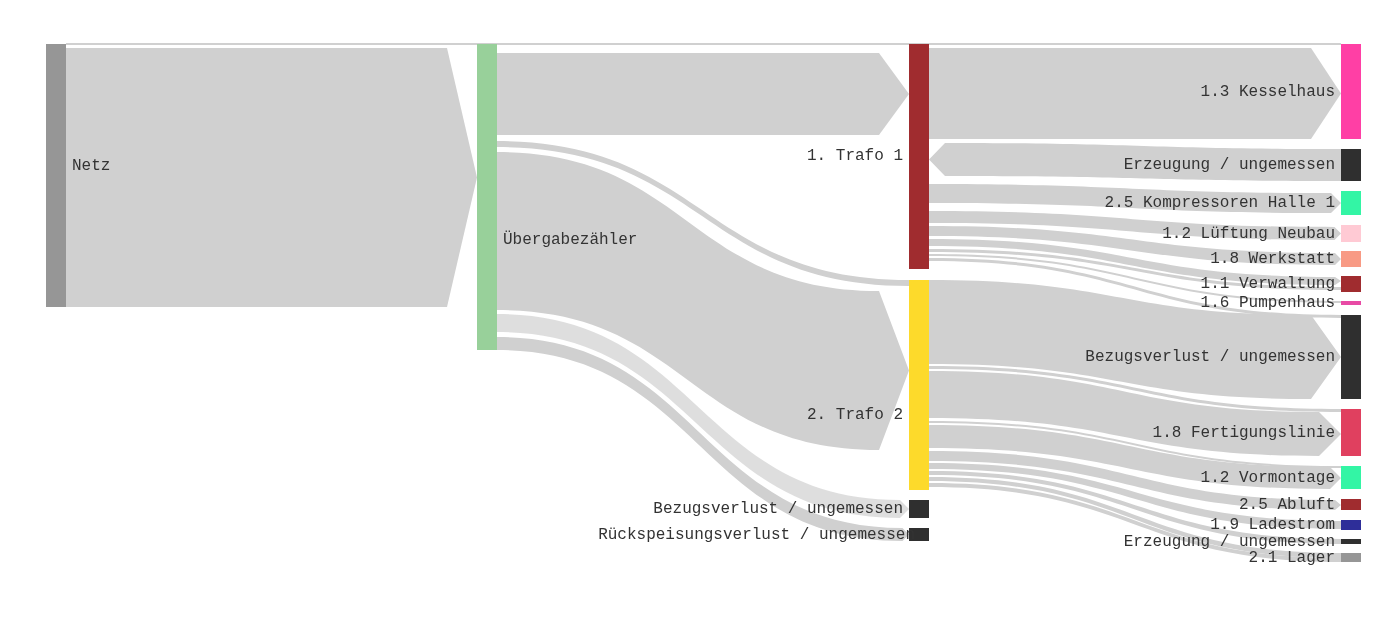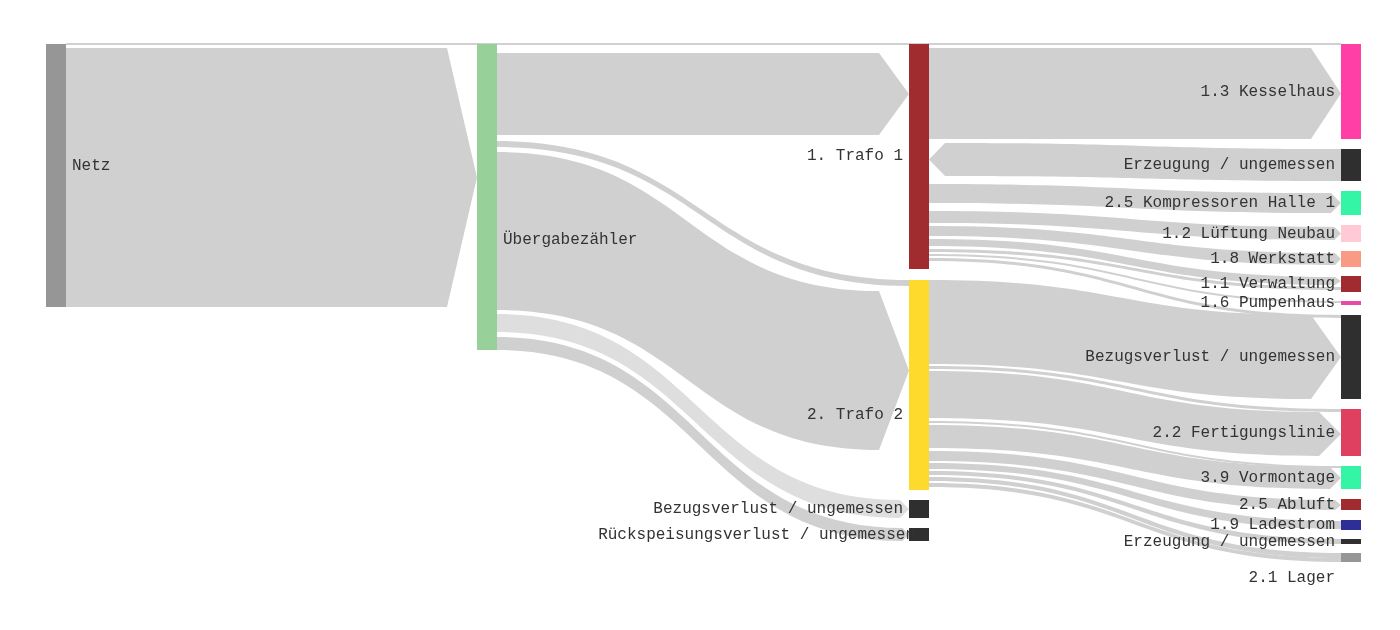--- a/index.html
+++ b/index.html
@@ -115,19 +115,19 @@
     <div class="lbl right" style="top: 503px; left: 903px;">Bezugsverlust / ungemessen</div>
     <div class="lbl right" style="top: 528.5px; left: 903px; margin-left: 12px;">Rückspeisungsverlust / ungemessen</div>
     <div class="lbl right" style="top: 85.5px; left: 1335px;">1.3 Kesselhaus</div>
     <div class="lbl right" style="top: 159px; left: 1335px;">Erzeugung / ungemessen</div>
     <div class="lbl right" style="top: 197px; left: 1335px;">2.5 Kompressoren Halle 1</div>
     <div class="lbl right" style="top: 227.5px; left: 1335px;">1.2 Lüftung Neubau</div>
     <div class="lbl right" style="top: 253px; left: 1335px;">1.8 Werkstatt</div>
     <div class="lbl right" style="top: 278px; left: 1335px;">1.1 Verwaltung</div>
     <div class="lbl right" style="top: 297px; left: 1335px;">1.6 Pumpenhaus</div>
     <div class="lbl right" style="top: 351px; left: 1335px;">Bezugsverlust / ungemessen</div>
-    <div class="lbl right" style="top: 426.5px; left: 1335px;">2.2 Fertigungslinie</div>
-    <div class="lbl right" style="top: 471.5px; left: 1335px;">3.9 Vormontage</div>
+    <div class="lbl right" style="top: 426.5px; left: 1335px;">1.8 Fertigungslinie</div>
+    <div class="lbl right" style="top: 471.5px; left: 1335px;">1.2 Vormontage</div>
     <div class="lbl right" style="top: 498.5px; left: 1335px;">2.5 Abluft</div>
     <div class="lbl right" style="top: 519px; left: 1335px;">1.9 Ladestrom</div>
     <div class="lbl right" style="top: 535.5px; left: 1335px;">Erzeugung / ungemessen</div>
-    <div class="lbl right" style="top: 551.5px; left: 1335px; margin-top: 20px;">2.1 Lager</div>
+    <div class="lbl right" style="top: 551.5px; left: 1335px;">2.1 Lager</div>
   </div>
 
 </body></html>

